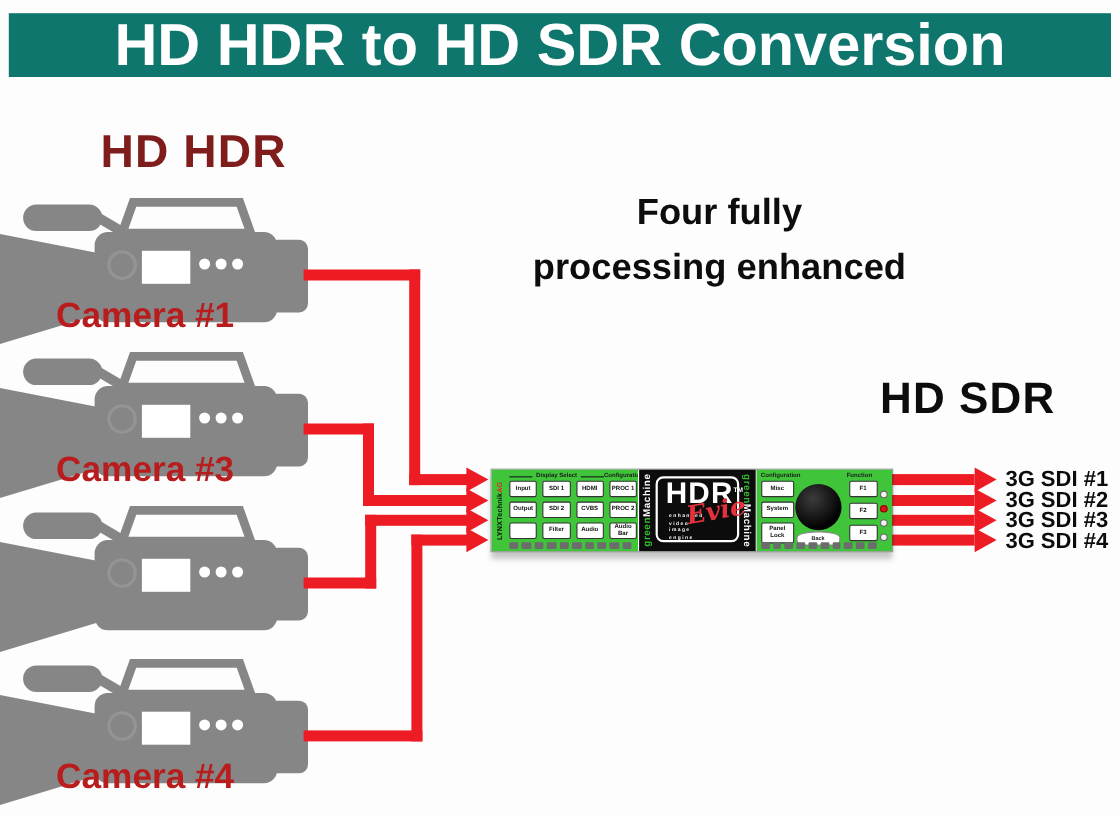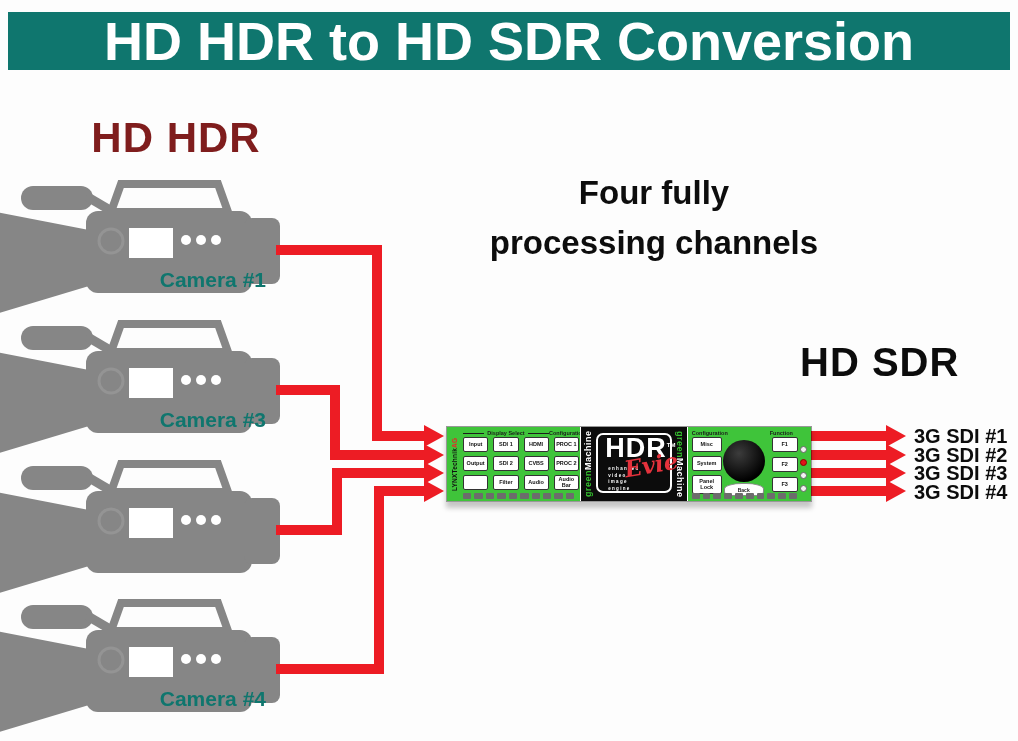--- a/index.html
+++ b/index.html
@@ -12,22 +12,22 @@
   
   .hd-hdr{position:absolute;left:76px;top:114px;width:200px;text-align:center;
           font-size:42px;font-weight:bold;color:#7f1d1d;letter-spacing:1px;}
   .hd-sdr{position:absolute;left:800px;top:340px;width:200px;text-align:left;
           font-size:40px;font-weight:bold;color:#0c0c0c;letter-spacing:1px;}
   .note{position:absolute;left:444px;top:136px;width:420px;text-align:center;
         font-size:33px;font-weight:bold;color:#0d0d0d;line-height:50px;margin-top:32px;}
   
   .camera{position:absolute;left:-4px;width:300px;height:145px;}
   .camera svg{position:absolute;left:0;top:0;}
-  .cam-label{position:absolute;left:55px;top:90px;width:215px;text-align:right;
-             font-size:21px;font-weight:bold;color:#0f766e;}
+  .cam-label{position:absolute;left:55px;top:90px;width:215px;text-align:left;
+             font-size:32px;font-weight:bold;color:#b91c1c;}
   
   .rl{position:absolute;background:#ed1c24;}
   .head{position:absolute;width:0;height:0;border-top:11px solid transparent;
         border-bottom:11px solid transparent;border-left:20px solid #ed1c24;}
   .out-label{position:absolute;left:914px;width:110px;font-size:20px;font-weight:bold;
              color:#0c0c0c;line-height:20px;}
   
   .device{position:absolute;left:446px;top:426px;width:366px;height:76px;display:flex;
           box-shadow:0 6px 5px rgba(0,0,0,0.22);border:1px solid rgba(0,0,0,0.4);box-sizing:border-box;}
   .panel{position:relative;background:#3fc43a;height:100%;}
@@ -85,21 +85,21 @@
 <body>
 
 <div class="stage">
 
   <div class="titlebar">HD HDR to HD SDR Conversion</div>
 
   <div class="hd-hdr">HD HDR</div>
 
   <div class="note">
     <div>Four fully</div>
-    <div>processing channels</div>
+    <div>processing enhanced</div>
   </div>
 
   <div class="hd-sdr">HD SDR</div>
 
   <div class="camera" style="top:178px">
     <svg width="300" height="145" viewBox="0 0 300 145">
       <rect x="25" y="8" width="72" height="24" rx="12" fill="#868686"></rect>
       <line x1="90" y1="18" x2="124" y2="38" stroke="#868686" stroke-width="9"></line>
       <polygon points="125,6 222,6 232,34 115,34" fill="none" stroke="#868686" stroke-width="8"></polygon>
       <polygon points="0,34 93,52 93,108 0,136" fill="#868686"></polygon>

